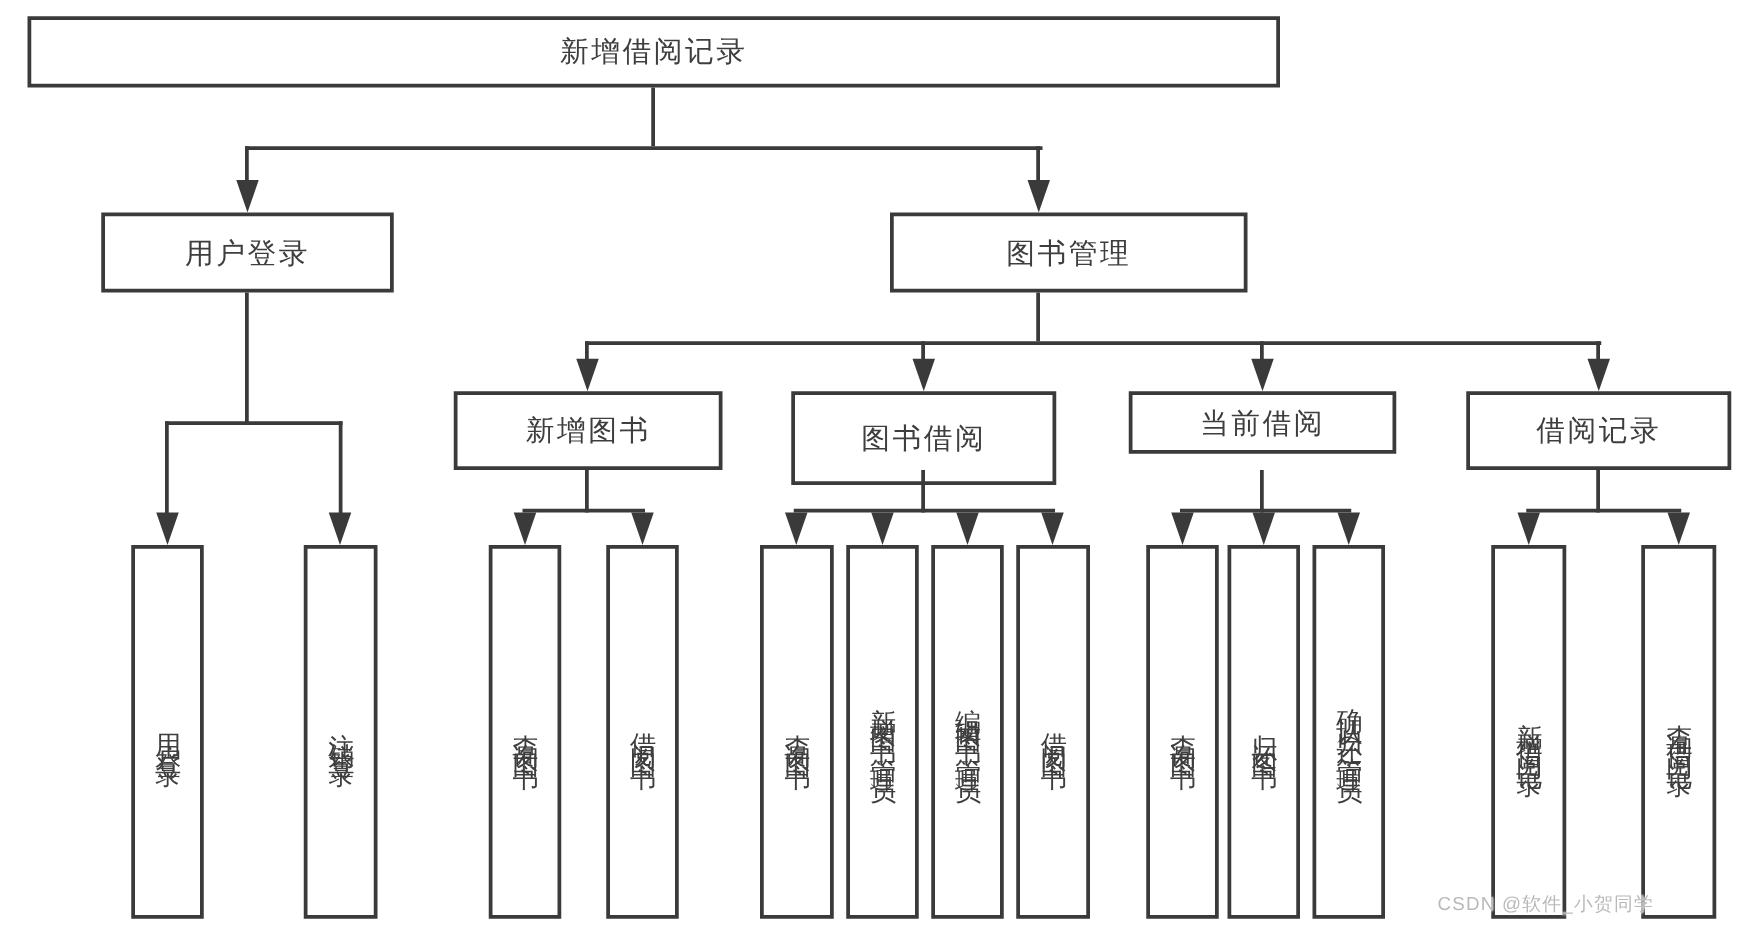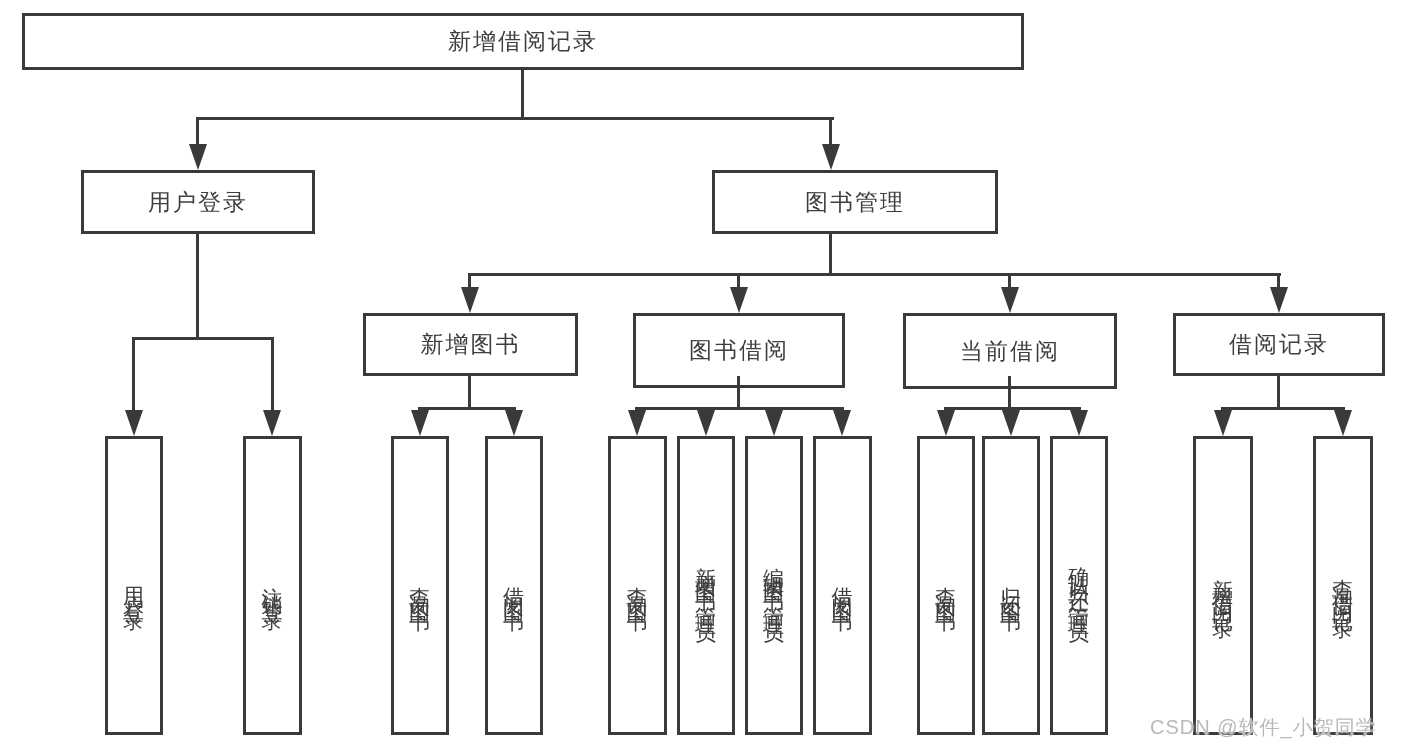--- a/index.html
+++ b/index.html
@@ -39,21 +39,21 @@
     position: absolute;
     width: 0; height: 0;
     border-left: 9px solid transparent;
     border-right: 9px solid transparent;
     border-top: 26px solid #3a3a3a;
   }
   .watermark {
     position: absolute;
     left: 1150px;
     top: 714px;
-    font-size: 20px;
+    font-size: 15px;
     letter-spacing: 1px;
     color: #b9b9b9;
     text-shadow: 0 0 2px rgba(255,255,255,0.95), 0 1px 2px rgba(255,255,255,0.9);
     white-space: nowrap;
     z-index: 5;
   }
 </style>
 </head>
 <body>
 
@@ -94,21 +94,21 @@
   <div class="tri" style="left:1001px; top:287px;"></div>
   <div class="vline" style="left:1277px; top:273px; height:20px;"></div>
   <div class="tri" style="left:1270px; top:287px;"></div>
 
   <div class="box h" style="left:363px; top:313px; width:215px; height:63px;">
     <span>新增图书</span>
   </div>
   <div class="box h" style="left:633px; top:313px; width:212px; height:75px;">
     <span>图书借阅</span>
   </div>
-  <div class="box h" style="left:903px; top:313px; width:214px; height:76px;">
+  <div class="box h" style="left:903px; top:313px; width:214px; height:50px;">
     <span>当前借阅</span>
   </div>
   <div class="box h" style="left:1173px; top:313px; width:212px; height:63px;">
     <span>借阅记录</span>
   </div>
 
   <div class="vline" style="left:468px; top:376px; height:34px;"></div>
   <div class="hline" style="left:418px; top:407px; width:98px;"></div>
   <div class="tri" style="left:411px; top:410px;"></div>
   <div class="tri" style="left:505px; top:410px;"></div>

